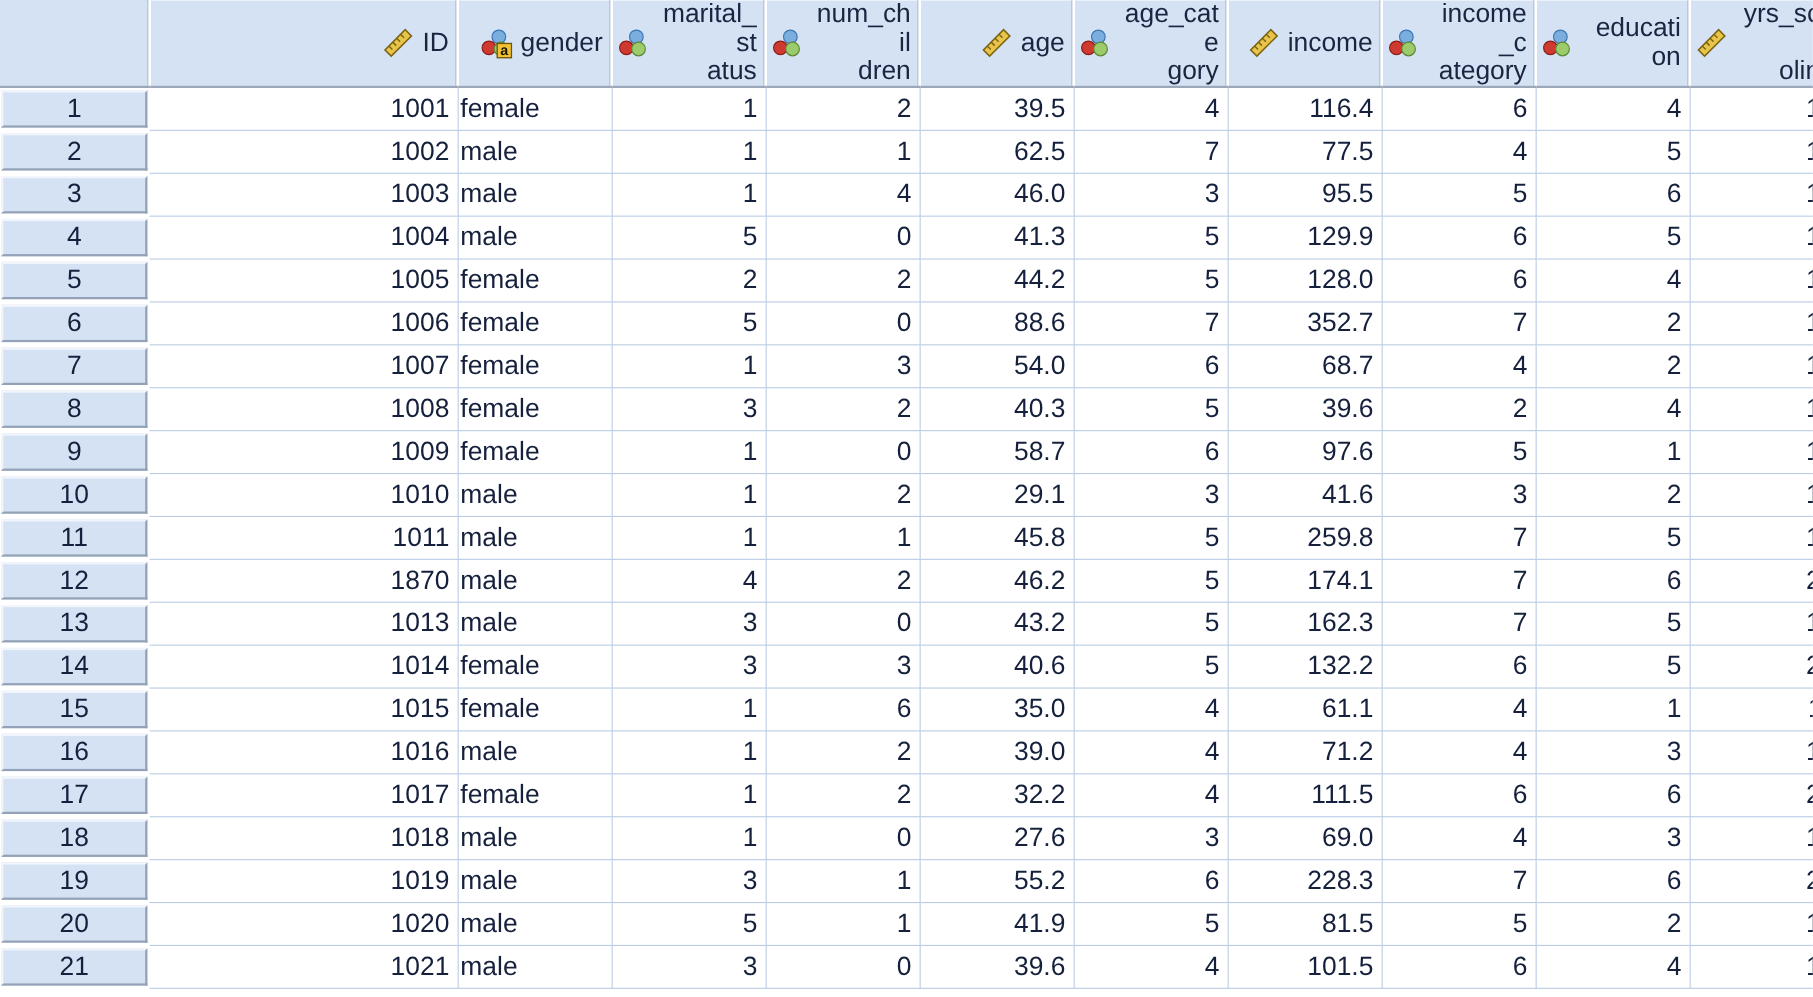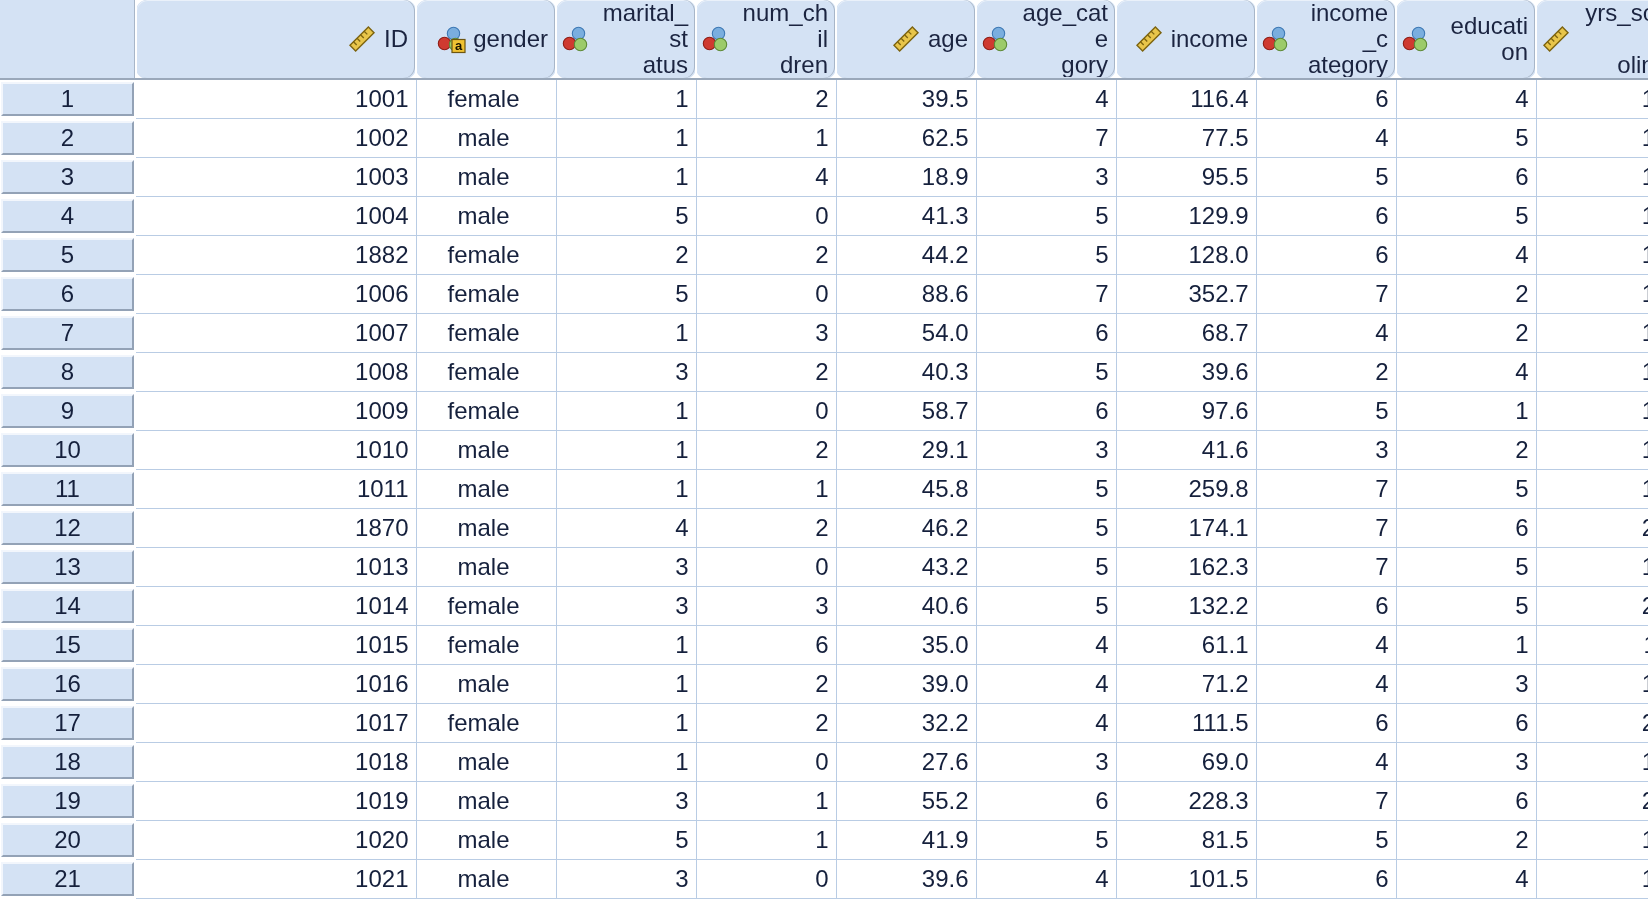--- a/index.html
+++ b/index.html
@@ -37,21 +37,20 @@
     border-right: 2px solid #ffffff;
     border-bottom: 2px solid #9aa8ba;
     box-shadow: inset -1px 0 0 #a8b6c8, inset 0 1px 0 #eaf1fa;
     padding: 0 7px 0 4px;
     vertical-align: middle;
     font-weight: normal;
     font-size: 24px;
     color: #1b2440;
     text-align: right;
     overflow: hidden;
-    border-radius: 11px;
   }
   th.corner-head {
     background: #d4e2f4;
     border-right: 2px solid #ffffff;
     border-bottom: 2px solid #9aa8ba;
     box-shadow: inset -1px 0 0 #a8b6c8;
     padding: 0;
   }
   .head-inner {
     display: flex;
@@ -102,21 +101,21 @@
     background: #ffffff;
     border-right: 1px solid #b9cce4;
     border-bottom: 1px solid #b9cce4;
     font-size: 24px;
     color: #15203c;
     padding: 0 7px;
     overflow: hidden;
     white-space: nowrap;
   }
   td.num  { text-align: right; }
-  td.text { text-align: center; padding-left: 2px; margin-top: 32px; }
+  td.text { text-align: left; padding-left: 2px; margin-top: 32px; }
 </style>
 </head>
 <body>
 
 <div id="data-editor">
   <table class="sheet">
     <colgroup id="colgroup-slot">
         <col style="width: 136px;">
         <col style="width: 280px;">
         <col style="width: 140px;">
@@ -289,21 +288,21 @@
           <td class="cell num">17</td>
         </tr>
         <tr>
           <td class="row-head">
             <div class="row-head-btn">3</div>
           </td>
           <td class="cell num">1003</td>
           <td class="cell text">male</td>
           <td class="cell num">1</td>
           <td class="cell num">4</td>
-          <td class="cell num">18.9</td>
+          <td class="cell num">46.0</td>
           <td class="cell num">3</td>
           <td class="cell num">95.5</td>
           <td class="cell num">5</td>
           <td class="cell num">6</td>
           <td class="cell num">19</td>
         </tr>
         <tr>
           <td class="row-head">
             <div class="row-head-btn">4</div>
           </td>
@@ -315,21 +314,21 @@
           <td class="cell num">5</td>
           <td class="cell num">129.9</td>
           <td class="cell num">6</td>
           <td class="cell num">5</td>
           <td class="cell num">18</td>
         </tr>
         <tr>
           <td class="row-head">
             <div class="row-head-btn">5</div>
           </td>
-          <td class="cell num">1882</td>
+          <td class="cell num">1005</td>
           <td class="cell text">female</td>
           <td class="cell num">2</td>
           <td class="cell num">2</td>
           <td class="cell num">44.2</td>
           <td class="cell num">5</td>
           <td class="cell num">128.0</td>
           <td class="cell num">6</td>
           <td class="cell num">4</td>
           <td class="cell num">15</td>
         </tr>

